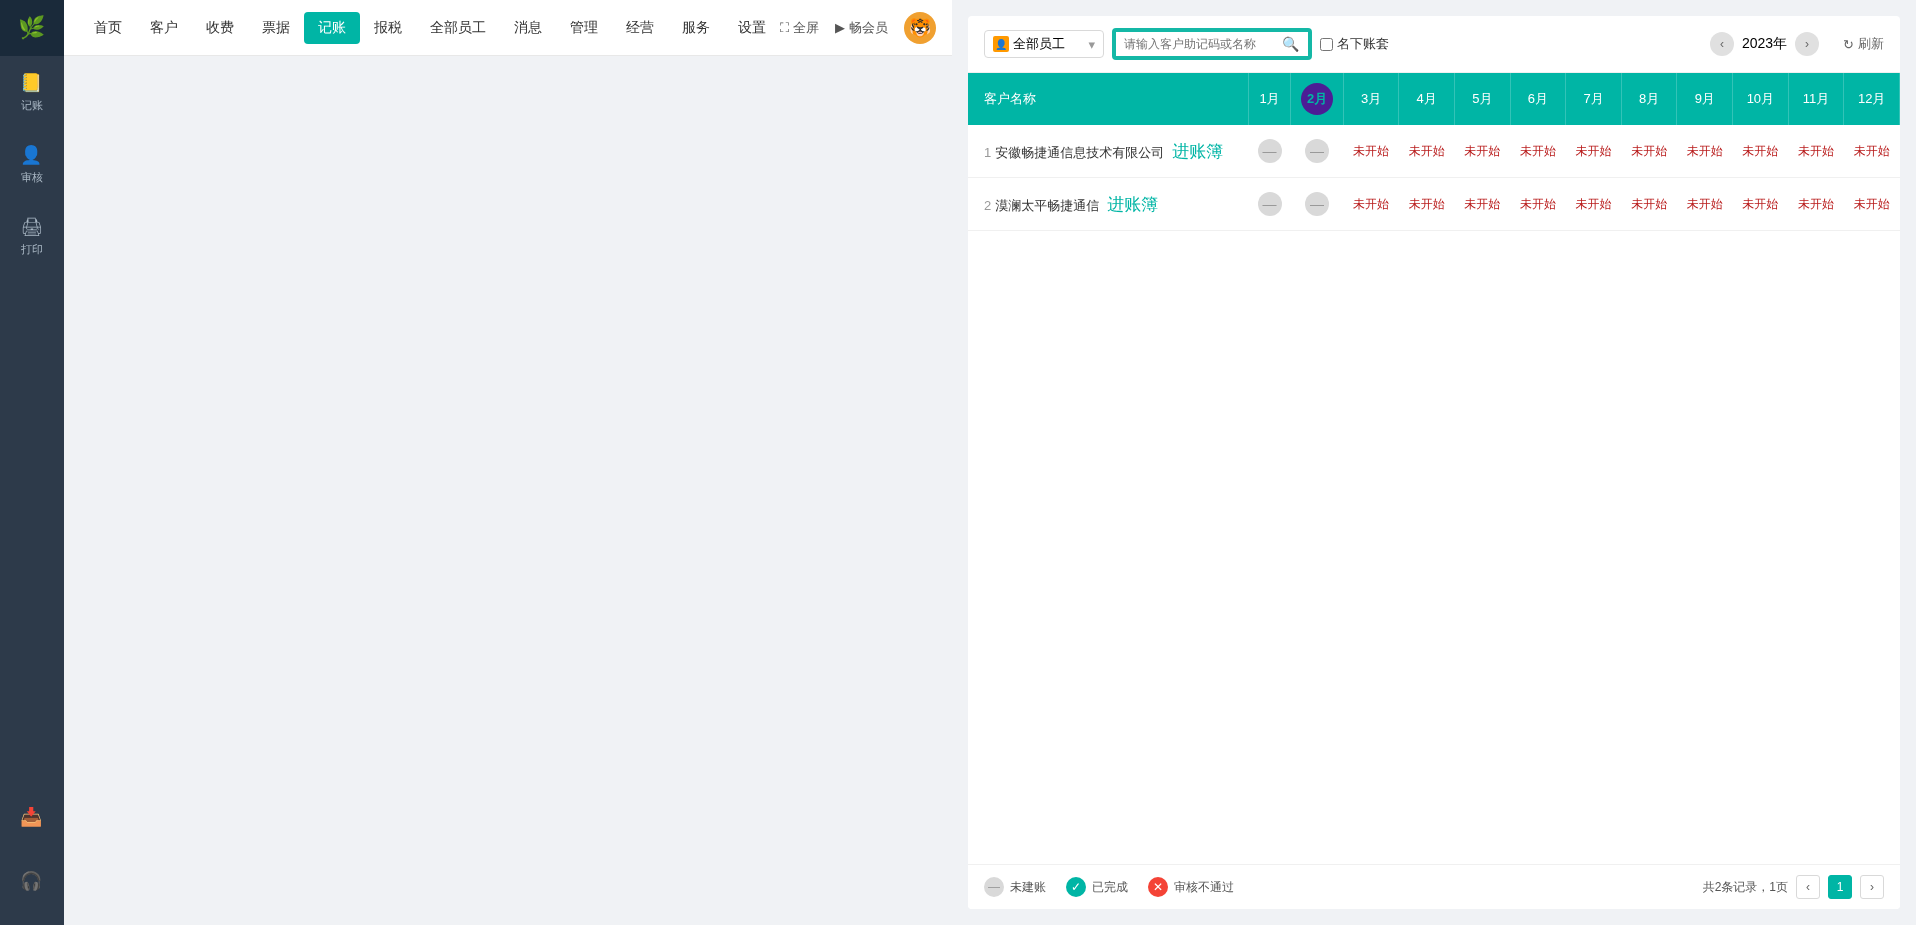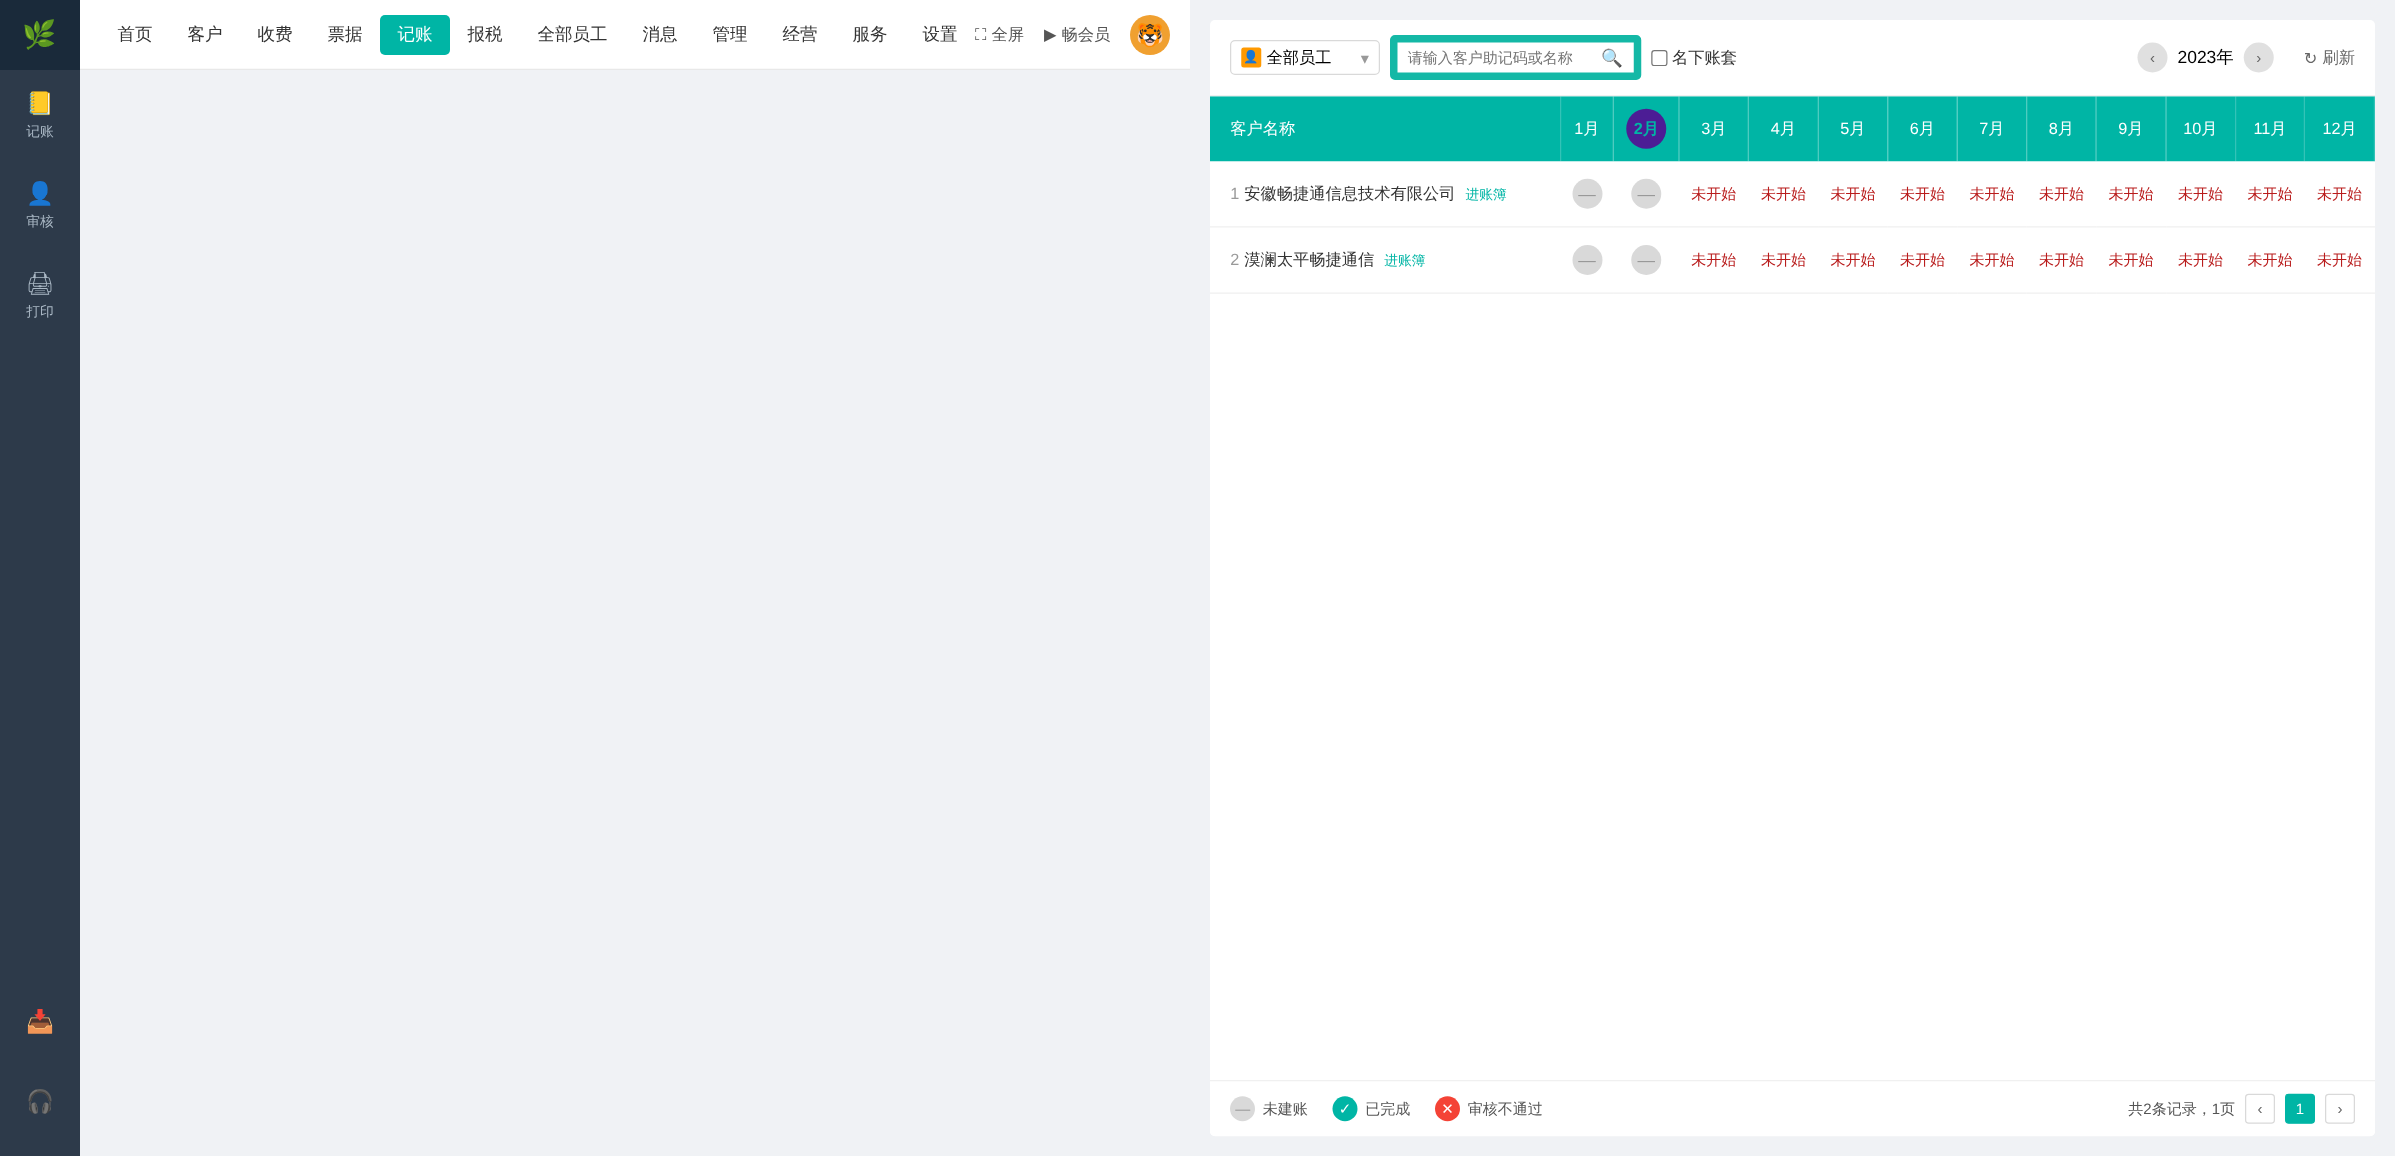--- a/index.html
+++ b/index.html
@@ -161,21 +161,21 @@
       border-radius: 2px;
       display: flex;
       align-items: center;
       justify-content: center;
       color: #fff;
       font-size: 10px;
     }
     .search-box {
       display: flex;
       align-items: center;
-      border: 6px solid #14b8a6;
+      border: 4px solid #14b8a6;
       border-radius: 4px;
       padding: 4px 8px;
       min-width: 200px;
     }
     .search-box input {
       border: none;
       outline: none;
       font-size: 12px;
       color: #999;
       width: 100%;
@@ -269,21 +269,21 @@
       font-size: 13px;
     }
     tbody td:first-child {
       text-align: left;
       padding-left: 16px;
       color: #333;
     }
     .enter-link {
       color: #00b5a5;
       cursor: pointer;
-      font-size: 11px;
+      font-size: 17px;
       margin-left: 8px;
     }
     .status-dash {
       display: inline-flex;
       align-items: center;
       justify-content: center;
       width: 24px;
       height: 24px;
       background: #d9d9d9;
       border-radius: 50%;

